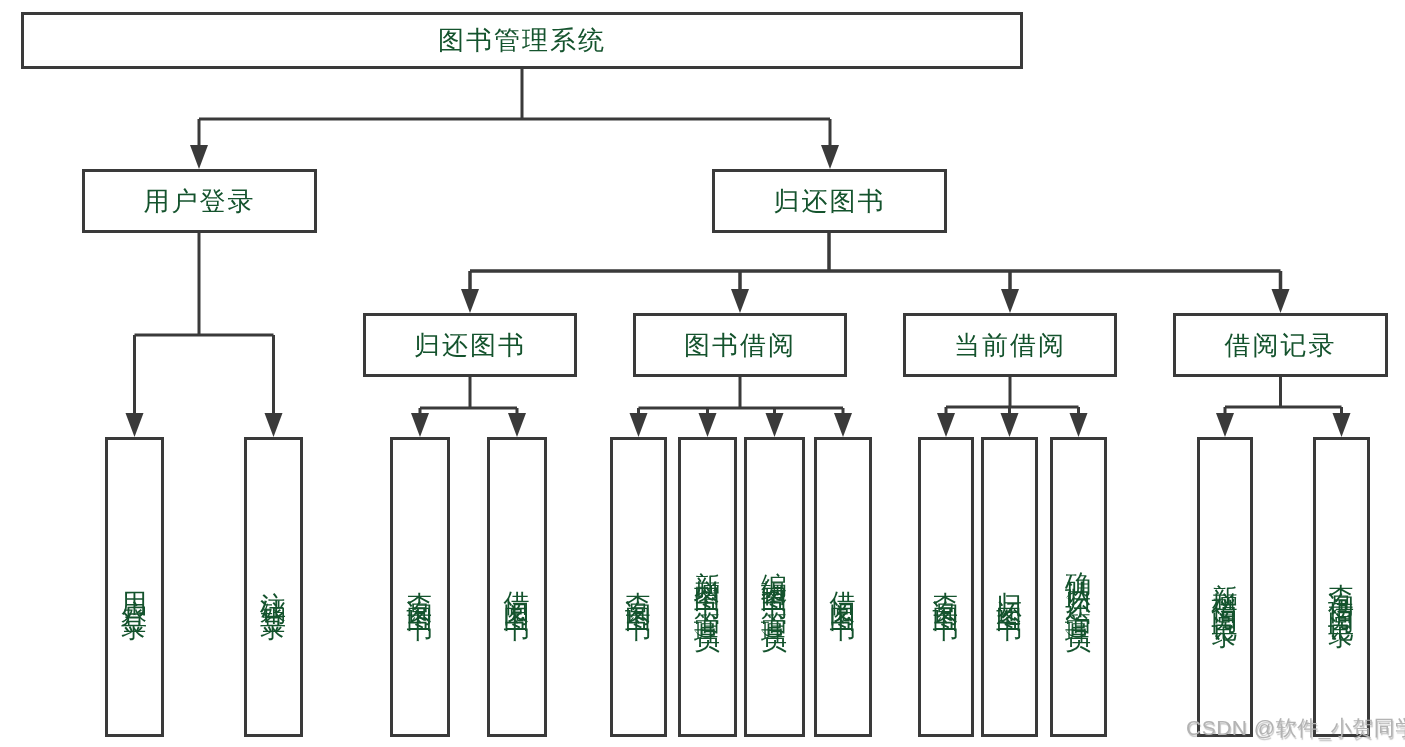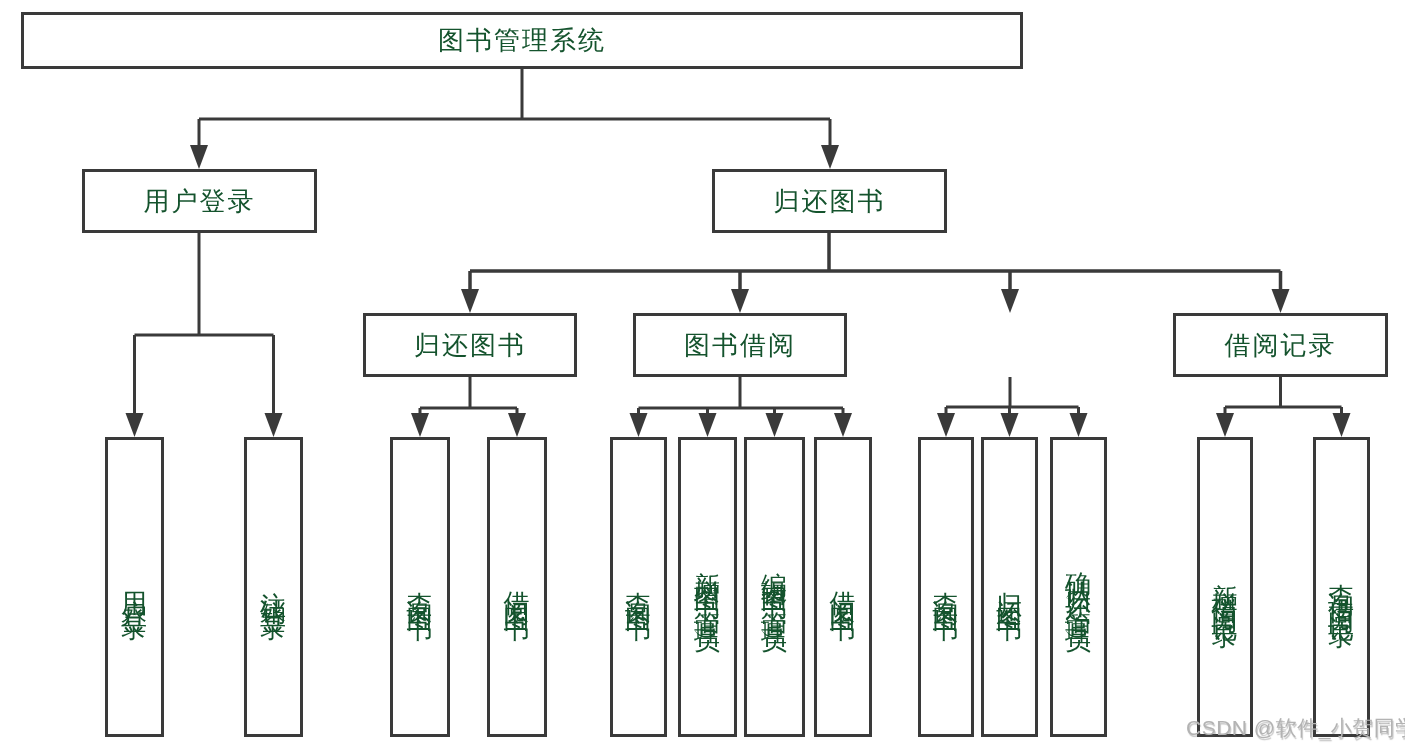--- a/index.html
+++ b/index.html
@@ -82,20 +82,23 @@
   <div class="node" style="left:712px;top:169px;width:235px;height:64px">
     <span>归还图书</span>
   </div>
 
   <div class="node" style="left:363px;top:313px;width:214px;height:64px">
     <span>归还图书</span>
   </div>
   <div class="node" style="left:633px;top:313px;width:214px;height:64px">
     <span>图书借阅</span>
   </div>
+  <div class="node" style="left:903px;top:313px;width:214px;height:64px">
+    <span>当前借阅</span>
+  </div>
   <div class="node" style="left:1173px;top:313px;width:215px;height:64px">
     <span>借阅记录</span>
   </div>
 
   <div class="node leaf" style="left:105px;top:437px;width:59px;height:300px">
     <span class="vtext">用户登录</span>
   </div>
   <div class="node leaf" style="left:244px;top:437px;width:59px;height:300px">
     <span class="vtext">注销登录</span>
   </div>

